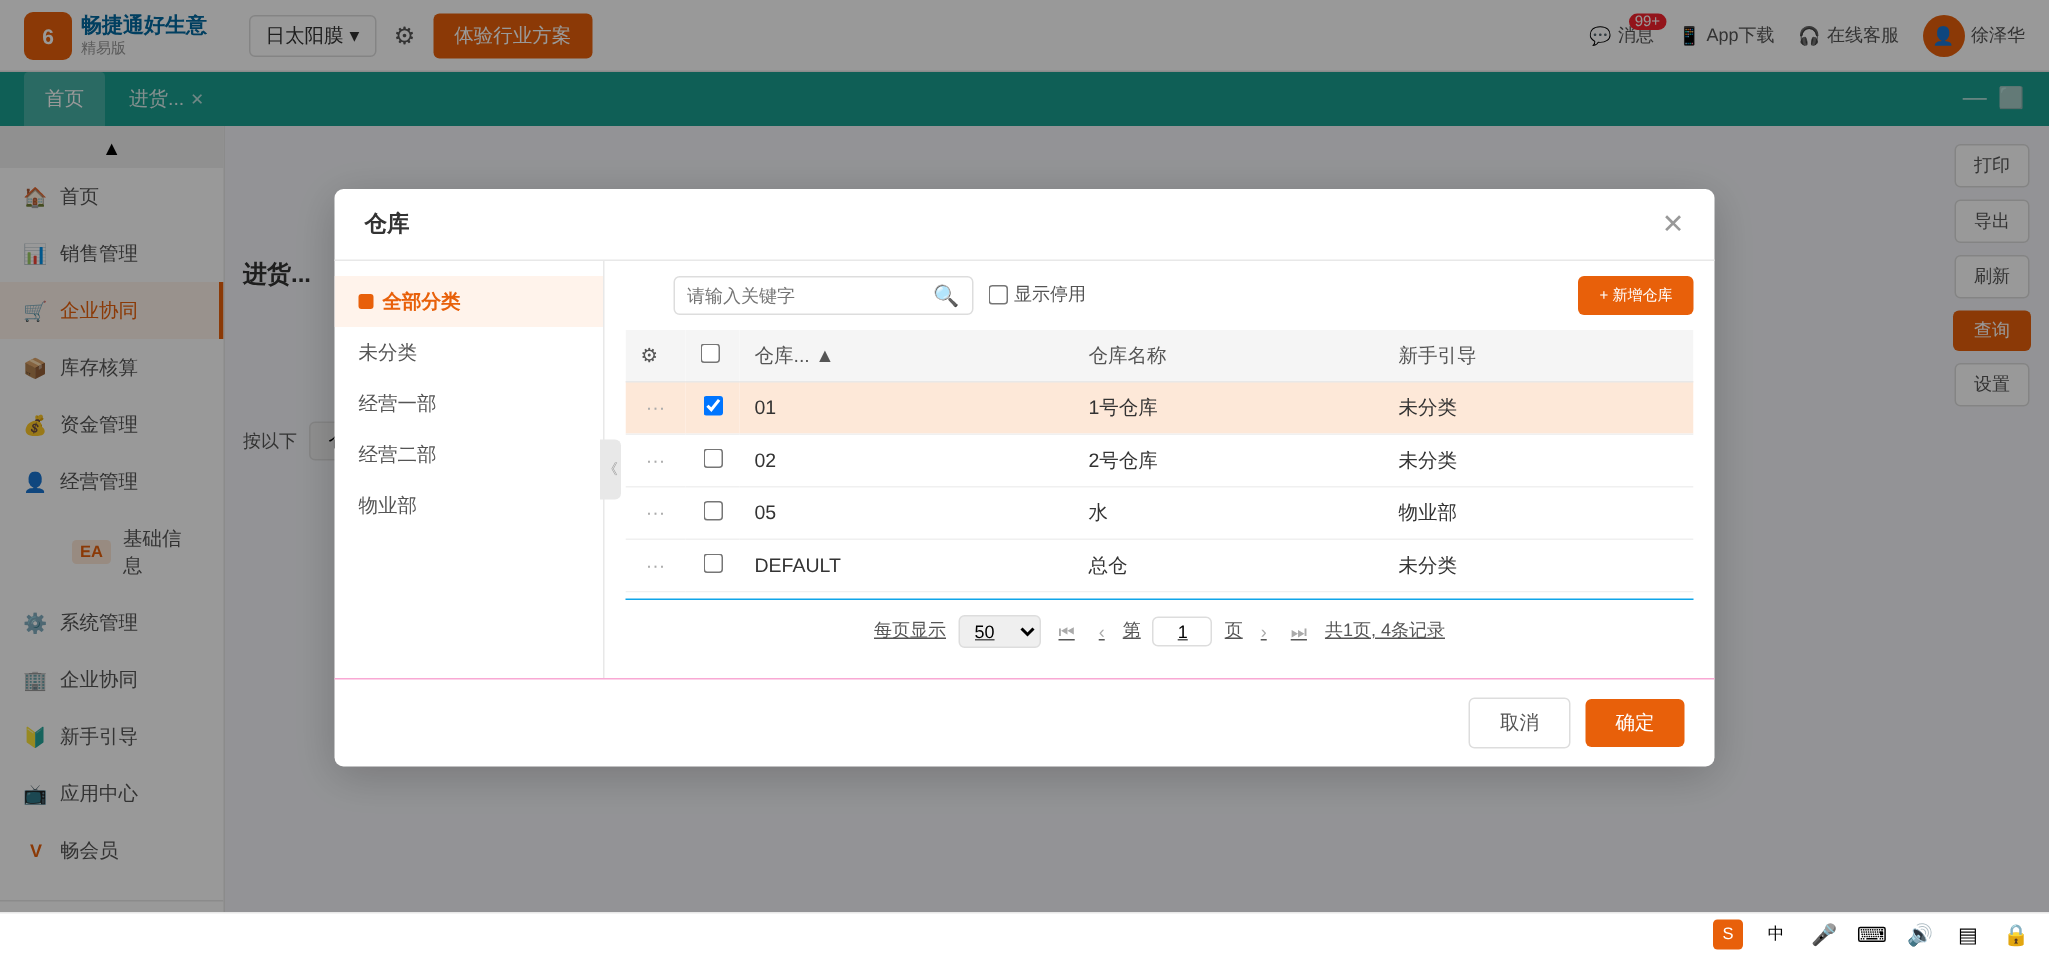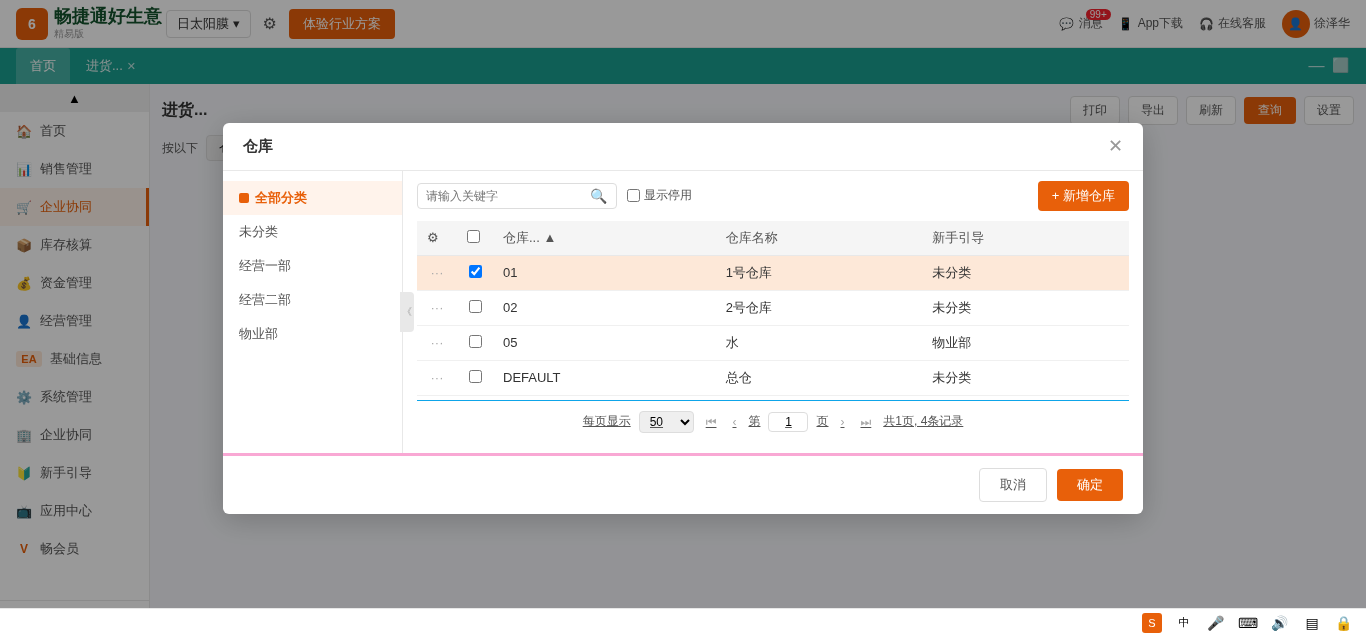--- a/index.html
+++ b/index.html
@@ -22,21 +22,21 @@
       width: 150px;
       min-width: 150px;
     }
     .logo-icon {
       width: 32px; height: 32px;
       background: #e8600a;
       border-radius: 6px;
       display: flex; align-items: center; justify-content: center;
       color: #fff; font-weight: bold; font-size: 14px; margin-right: 6px;
     }
-    .logo-text { font-size: 18px; color: #14532d; font-weight: bold; line-height: 1.2; }
+    .logo-text { font-size: 14px; color: #0369a1; font-weight: bold; line-height: 1.2; }
     .logo-sub { font-size: 10px; color: #999; }
     .header-mid {
       flex: 1;
       display: flex;
       align-items: center;
       gap: 12px;
     }
     .company-selector {
       display: flex; align-items: center; gap: 4px;
       color: #333; font-size: 13px; cursor: pointer; border: 1px solid #ddd; border-radius: 4px; padding: 4px 10px;
@@ -96,21 +96,21 @@
       padding: 12px;
       position: relative;
       overflow: hidden;
     }
 
     
     .page-title-bar {
       display: flex; align-items: center; justify-content: space-between; margin-bottom: 10px;
     }
     .page-title { font-size: 16px; font-weight: bold; color: #333; }
-    .toolbar-right { display: flex; align-items: center; gap: 8px; }
+    .toolbar-right { display: flex; align-items: center; gap: 8px; flex-direction: column; }
     .toolbar-btn { border: 1px solid #ddd; background: #fff; border-radius: 4px; padding: 5px 12px; cursor: pointer; font-size: 12px; color: #555; display: flex; align-items: center; gap: 4px; }
     .toolbar-btn-primary { background: #e8600a; color: #fff; border: none; border-radius: 4px; padding: 5px 14px; cursor: pointer; font-size: 12px; }
 
     
     .filter-row { display: flex; align-items: center; gap: 8px; margin-bottom: 10px; font-size: 12px; color: #555; }
     .filter-select { border: 1px solid #ddd; border-radius: 4px; padding: 4px 8px; font-size: 12px; }
 
     
     .modal-overlay {
       position: fixed; top: 0; left: 0; right: 0; bottom: 0;
@@ -152,30 +152,30 @@
     .category-item {
       padding: 8px 16px; cursor: pointer; color: #555; font-size: 13px; display: flex; align-items: center; gap: 6px;
     }
     .category-item.active { color: #e8600a; background: #fff3eb; font-weight: bold; }
     .category-dot { width: 10px; height: 10px; background: #e8600a; border-radius: 2px; display: inline-block; }
     
     .modal-right {
       flex: 1; display: flex; flex-direction: column; overflow: hidden; padding: 10px 14px;
     }
     .modal-toolbar {
-      display: flex; align-items: center; gap: 10px; margin-bottom: 10px;
+      display: flex; align-items: center; gap: 10px; margin-bottom: 10px; margin-left: 32px;
     }
     .search-box {
       display: flex; align-items: center; border: 1px solid #ddd; border-radius: 4px; padding: 4px 8px; flex: 0 0 200px;
     }
     .search-box input { border: none; outline: none; font-size: 12px; flex: 1; color: #333; }
     .search-icon { color: #aaa; font-size: 14px; cursor: pointer; }
     .checkbox-label { display: flex; gap: 4px; font-size: 12px; color: #555; cursor: pointer; }
     .modal-toolbar-right { margin-left: auto; }
-    .btn-add { background: #e8600a; color: #fff; border: none; border-radius: 4px; padding: 6px 14px; cursor: pointer; font-size: 13px; }
+    .btn-add { background: #e8600a; color: #fff; border: none; border-radius: 4px; padding: 6px 14px; cursor: pointer; font-size: 10px; }
 
     
     .data-table { width: 100%; border-collapse: collapse; font-size: 13px; }
     .data-table th {
       background: #f5f5f5; border-bottom: 1px solid #e8e8e8; padding: 8px 10px;
       text-align: left; color: #555; font-weight: normal; white-space: nowrap;
     }
     .data-table td {
       padding: 8px 10px; border-bottom: 1px solid #f0f0f0; color: #333;
     }
@@ -189,21 +189,21 @@
       display: flex; align-items: center; justify-content: center; gap: 8px;
       padding: 10px 0; font-size: 12px; color: #555; border-top: 1px solid #0ea5e9; margin-top: 4px; text-decoration: underline;
     }
     .page-size-select { border: 1px solid #ddd; border-radius: 4px; padding: 2px 6px; font-size: 12px; }
     .page-input { width: 40px; border: 1px solid #ddd; border-radius: 4px; padding: 2px 6px; text-align: center; font-size: 12px; }
     .page-nav { cursor: pointer; color: #aaa; font-size: 12px; padding: 2px 4px; }
 
     
     .modal-footer {
       display: flex; align-items: center; justify-content: flex-end;
-      padding: 12px 20px; border-top: 3px solid #f9a8d4; gap: 10px;
+      padding: 12px 20px; border-top: 1px solid #f9a8d4; gap: 10px;
     }
     .btn-cancel { border: 1px solid #ddd; background: #fff; border-radius: 4px; padding: 7px 20px; cursor: pointer; font-size: 13px; color: #555; }
     .btn-confirm { background: #e8600a; color: #fff; border: none; border-radius: 4px; padding: 7px 20px; cursor: pointer; font-size: 13px; }
 
     
     .taskbar {
       position: fixed; bottom: 0; left: 0; right: 0; height: 28px;
       background: #fff; border-top: 1px solid #e8e8e8;
       display: flex; align-items: center; justify-content: flex-end;
       padding: 0 12px; gap: 12px; z-index: 200;
@@ -293,21 +293,21 @@
     </div>
     <div class="sidebar-item">
       <span class="sidebar-icon">💰</span>
       <span>资金管理</span>
     </div>
     <div class="sidebar-item">
       <span class="sidebar-icon">👤</span>
       <span>经营管理</span>
     </div>
     <div class="sidebar-item">
-      <span class="sidebar-icon" style="font-size:11px; font-weight:bold; color:#e8600a; background:#fde8d8; border-radius:3px; padding:1px 13px;">EA</span>
+      <span class="sidebar-icon" style="font-size:11px; font-weight:bold; color:#e8600a; background:#fde8d8; border-radius:3px; padding:1px 13px;margin-left:32px;">EA</span>
       <span>基础信息</span>
     </div>
     <div class="sidebar-item">
       <span class="sidebar-icon">⚙️</span>
       <span>系统管理</span>
     </div>
     <div class="sidebar-item">
       <span class="sidebar-icon">🏢</span>
       <span>企业协同</span>
     </div>

